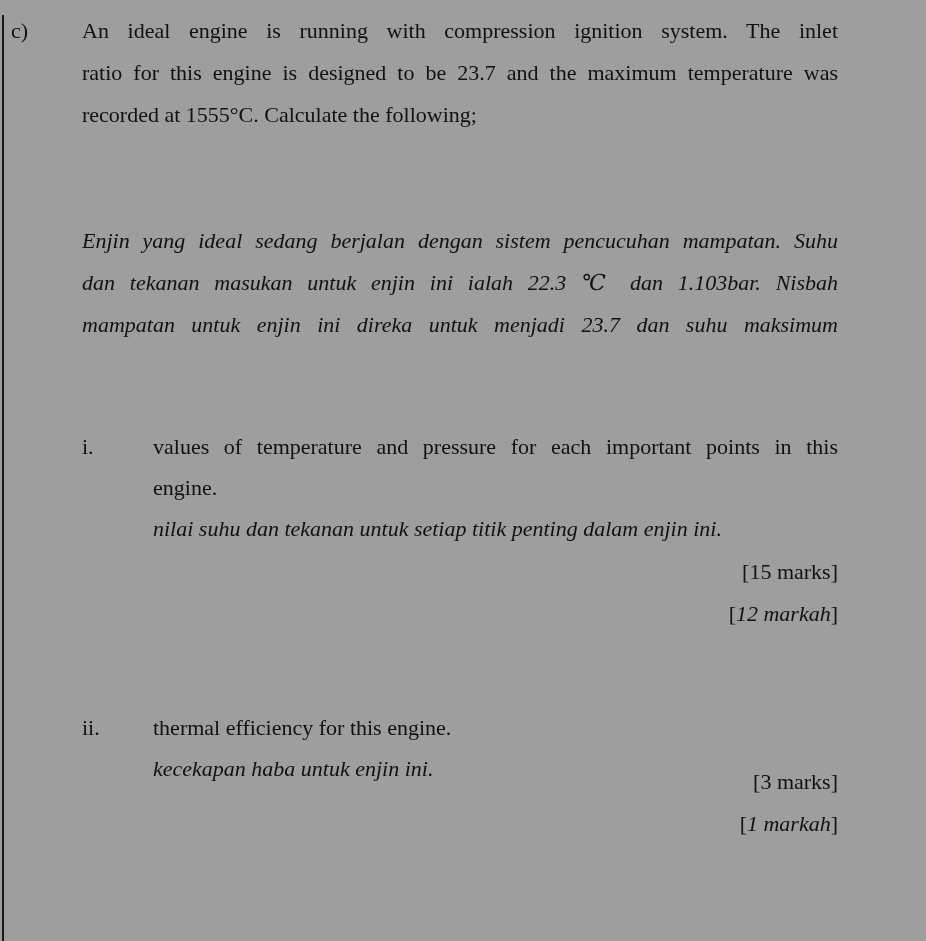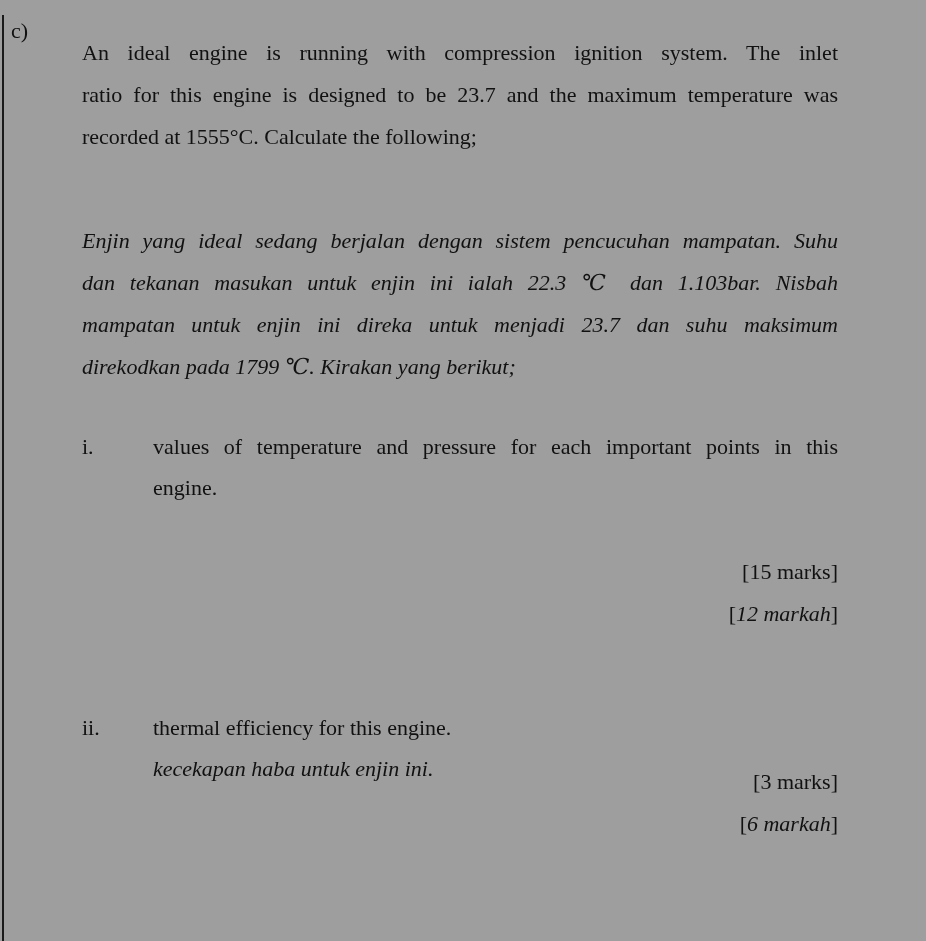--- a/index.html
+++ b/index.html
@@ -76,48 +76,48 @@
       text-align: right;
     }
   </style>
 </head>
 <body>
 
 <div class="left-rule"></div>
 
 <span class="question-label">c)</span>
 
-<div class="para" style="top:17px;margin-top:22px;">
+<div class="para" style="top:17px;">
   <span class="line justify">An ideal engine is running with compression ignition system. The inlet</span>
   <span class="line justify">ratio for this engine is designed to be 23.7 and the maximum temperature was</span>
   <span class="line">recorded at 1555°C. Calculate the following;</span>
 </div>
 
 <div class="para italic" style="top:227px;">
   <span class="line justify">Enjin yang ideal sedang berjalan dengan sistem pencucuhan mampatan. Suhu</span>
   <span class="line justify">dan tekanan masukan untuk enjin ini ialah 22.3 ℃ dan 1.103bar. Nisbah</span>
   <span class="line justify">mampatan untuk enjin ini direka untuk menjadi 23.7 dan suhu maksimum</span>
-  <span class="line">direkodkan pada 1799 ℃. Kirakan yang berikut;</span>
 </div>
 
 <span class="item-marker" style="top:433px;">i.</span>
 <div class="item-body" style="top:433px;">
   <span class="line justify">values of temperature and pressure for each important points in this</span>
   <span class="line">engine.</span>
+  <span class="line italic">nilai suhu dan tekanan untuk setiap titik penting dalam enjin ini.</span>
 </div>
 <div class="marks" style="top:558px;">
   <span>[</span><span>15 marks</span><span>]</span>
 </div>
 <div class="marks" style="top:600px;">
   <span>[</span><span class="inner">12 markah</span><span>]</span>
 </div>
 
 <span class="item-marker" style="top:714px;">ii.</span>
 <div class="item-body" style="top:714px;">
   <span class="line">thermal efficiency for this engine.</span>
   <span class="line italic">kecekapan haba untuk enjin ini.</span>
 </div>
 <div class="marks" style="top:768px;">
   <span>[</span><span>3 marks</span><span>]</span>
 </div>
 <div class="marks" style="top:810px;">
-  <span>[</span><span class="inner">6 markah</span><span>]</span>
+  <span>[</span><span class="inner">1 markah</span><span>]</span>
 </div>
 
 </body></html>

